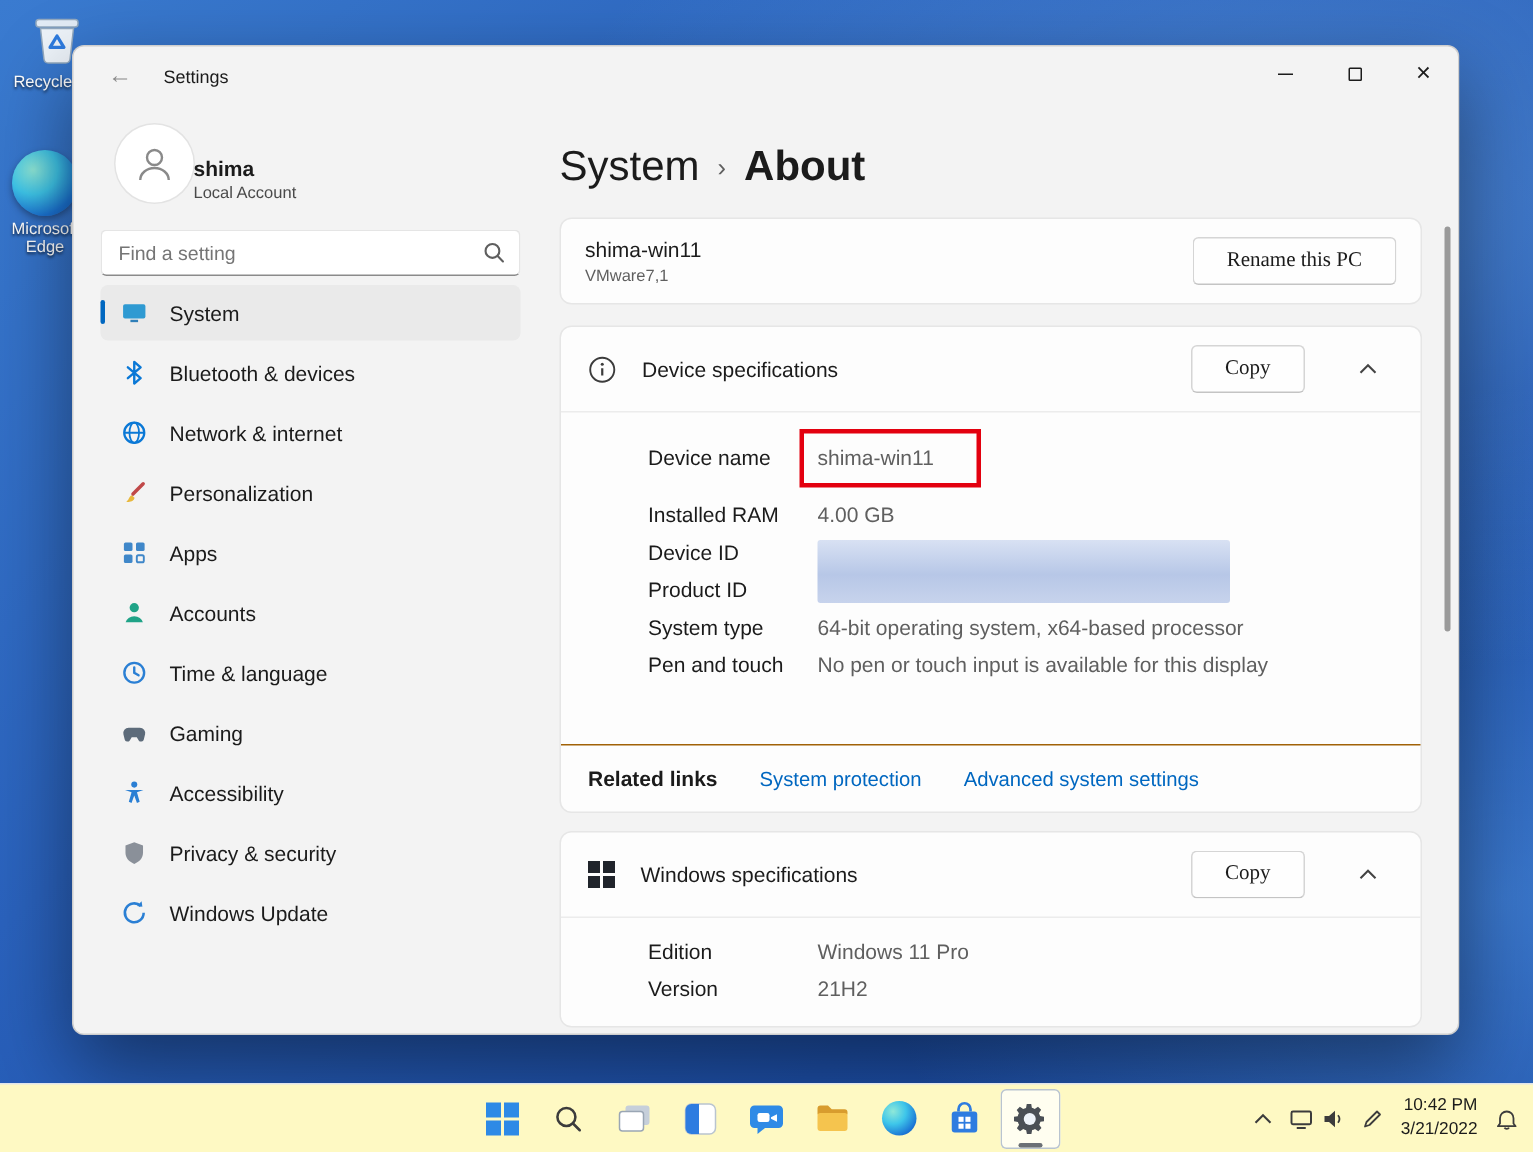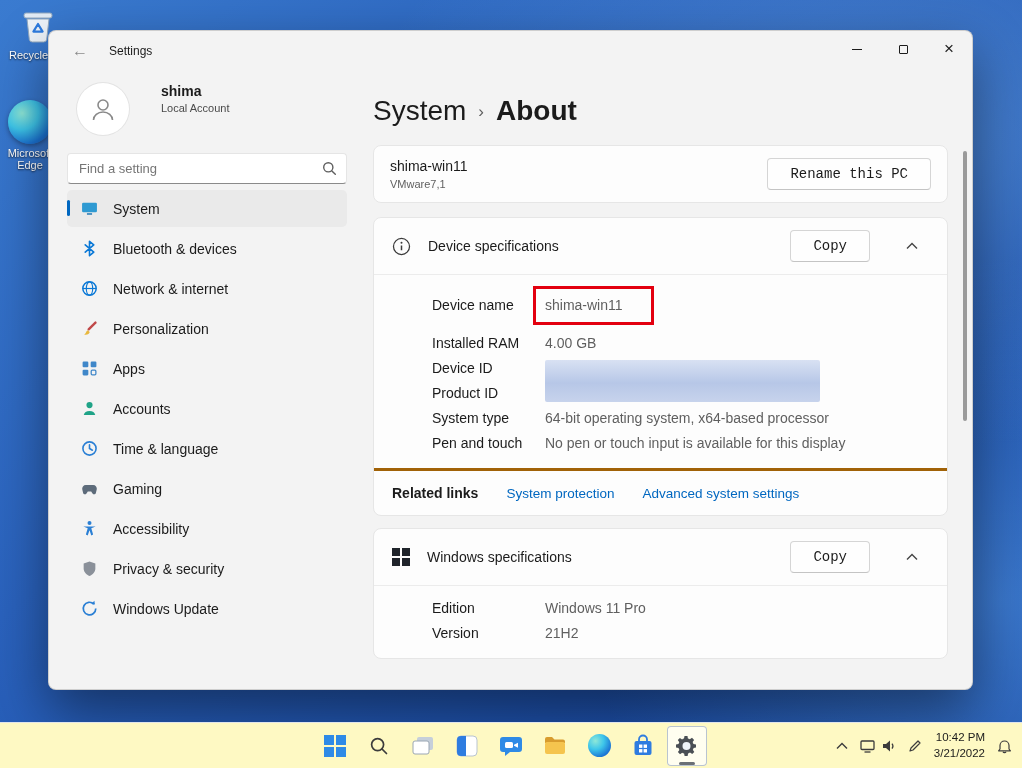--- a/index.html
+++ b/index.html
@@ -33,21 +33,21 @@
     justify-content:center; color:#8a8a8a; font-size:16px; border-radius:4px; cursor:default; }
   .tb-title { font-size:12px; color:#1b1b1b; margin-left:14px; }
   .win-controls { position:absolute; right:0; top:0; display:flex; }
   .wc { width:46px; height:36px; display:flex; align-items:center; justify-content:center; color:#1b1b1b; }
   .wc-min span { display:block; width:10px; border-top:1px solid #1b1b1b; }
   .wc-max span { display:block; width:9px; height:9px; border:1px solid #1b1b1b; border-radius:1px; }
   .wc-close { font-size:17px; }
 
   
   .sidebar { position:absolute; left:0; top:40px; bottom:0; width:316px; padding:0 18px; }
-  .user { display:flex; align-items:flex-start; gap:32px; margin:12px 0 18px 10px; }
+  .user { display:flex; align-items:flex-end; gap:0; margin:12px 0 18px 10px; }
   .avatar { width:52px; height:52px; border-radius:50%; background:#fff;
     display:flex; align-items:center; justify-content:center; box-shadow:0 0 0 1px #e3e3e3; }
   .user-name { font-size:14px; font-weight:bold; color:#1b1b1b; }
   .user-type { font-size:11px; color:#4a4a4a; margin-top:3px; }
   .searchbox { position:relative; margin-bottom:6px; }
   .searchbox input { width:100%; height:31px; border:1px solid #e5e5e5; border-bottom:1px solid #8a8a8a;
     border-radius:4px; background:#fff; font-size:13px; padding:0 30px 0 11px; outline:none;
     font-family:"Liberation Sans",sans-serif; color:#1b1b1b; }
   .searchbox svg { position:absolute; right:10px; top:8px; }
   .nav { display:flex; flex-direction:column; gap:3px; }
@@ -63,39 +63,39 @@
   .breadcrumb { margin:24px 0 18px 0; font-size:28px; color:#1b1b1b; display:flex; align-items:center; }
   .bc-parent { font-weight:400; }
   .bc-sep { font-size:17px; color:#5f5f5f; margin:2px 12px 0 12px; }
   .bc-current { font-weight:700; }
 
   .card { background:#fdfdfd; border:1px solid #e6e6e6; border-radius:8px; }
   .card1 { height:58px; display:flex; align-items:center; padding:0 16px; margin-bottom:14px; }
   .pc-name { font-size:14px; color:#1b1b1b; }
   .pc-model { font-size:11px; color:#5f5f5f; margin-top:4px; }
   .btn { background:#fefefe; border:1px solid #d5d5d5; border-bottom-color:#c4c4c4; border-radius:4px;
-    font-size:14px; color:#1b1b1b; padding:7px 22px; font-family:Liberation Mono, monospace; cursor:default; }
+    font-size:14px; color:#1b1b1b; padding:7px 22px; font-family:Liberation Serif, serif; cursor:default; }
   .ml-auto { margin-left:auto; }
 
   .card-header { display:flex; align-items:center; height:56px; padding:0 16px 0 18px; gap:17px; }
   .card-title { font-size:14px; color:#1b1b1b; }
   .chev-btn { width:38px; height:34px; display:flex; align-items:center; justify-content:center;
     border-radius:4px; margin-left:6px; }
   .specs-body { border-top:1px solid #ececec; padding:10px 24px 12px 58px; position:relative; }
   .spec-row { display:flex; font-size:14px; line-height:25px; }
   .spec-label { width:113px; flex:none; color:#1b1b1b; }
   .spec-value { color:#5f5f5f; max-width:352px; }
   .row-devname { height:40px; align-items:center; display:flex; margin-bottom:2px; }
   .annotation { display:inline-block; border:3px solid #e3000f; padding:4px 28px 4px 9px;
     margin-left:-12px; color:#5f5f5f; }
   .redacted-wrap { position:relative; }
   .redacted-block { position:absolute; left:113px; top:4px; width:275px; height:42px; border-radius:2px;
     background:linear-gradient(180deg,#d8e1f3 0%, #b7c7e7 55%, #c7d3ec 100%); }
-  .related { display:flex; align-items:center; gap:28px; border-top:3px solid #a16207;
-    padding:14px 18px; font-size:13.5px; }
+  .related { display:flex; align-items:center; gap:28px; border-top:1px solid #a16207;
+    padding:14px 18px; font-size:13.5px;margin-top:28px; }
   .related-label { font-weight:bold; color:#1b1b1b; font-size:14px; }
   .related a { color:#0067c0; text-decoration:none; cursor:pointer; }
   .winsq { display:grid; grid-template-columns:8px 8px; grid-template-rows:8px 8px; gap:2px; }
   .winsq span { background:#20242b; }
 
   .scroll-thumb { position:absolute; right:5px; top:120px; width:4px; height:270px;
     background:#9a9a9a; border-radius:2px; }
 
   
   .taskbar { position:absolute; left:0; right:0; bottom:0; height:46px; background:#fef9c3;

